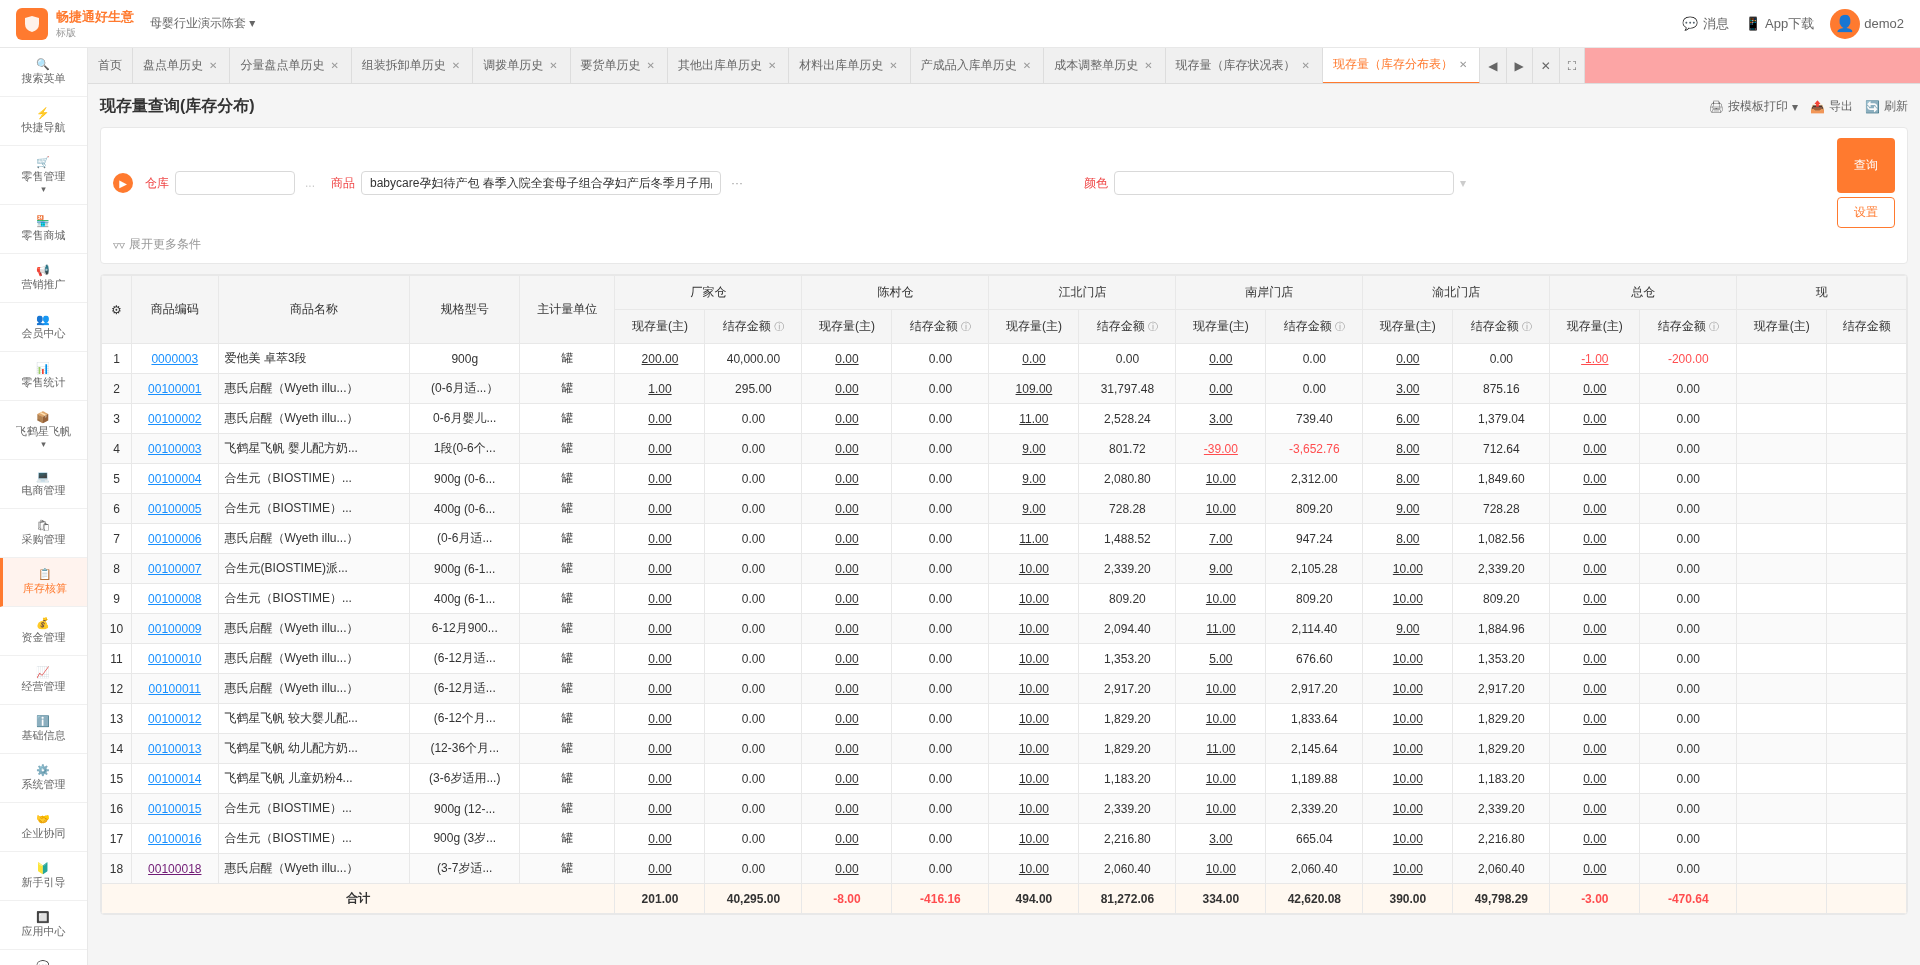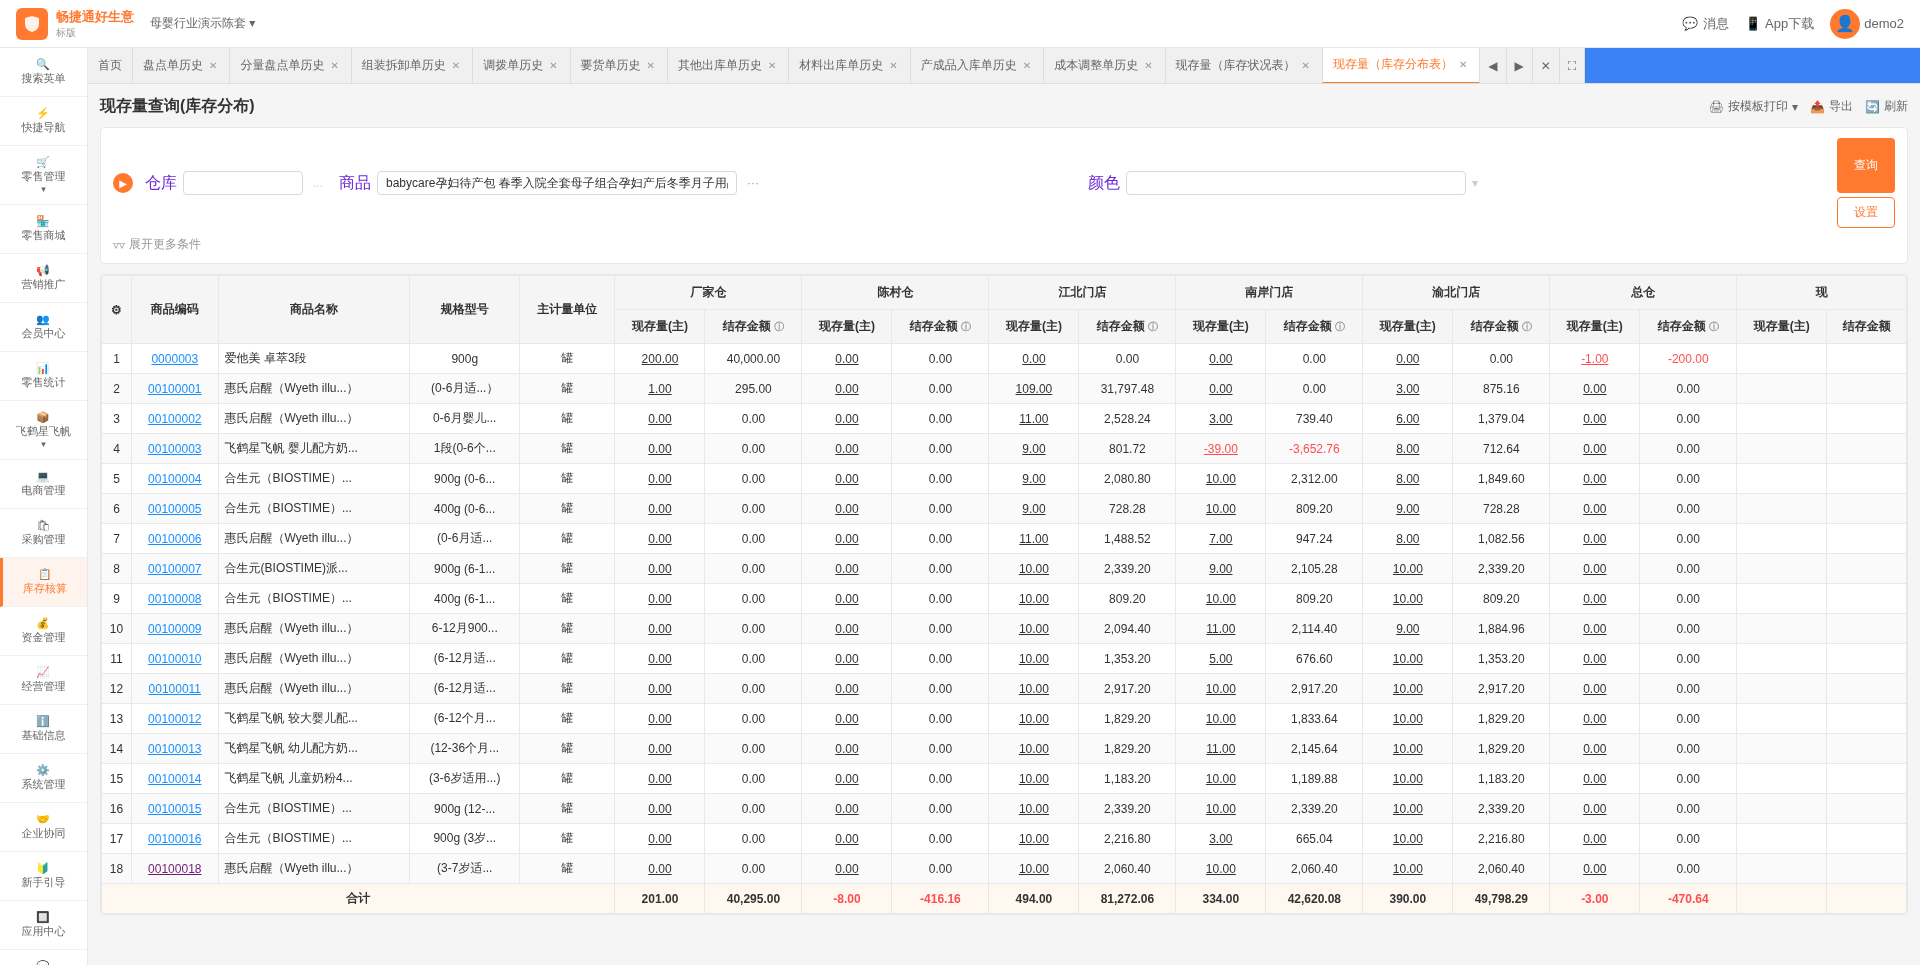--- a/index.html
+++ b/index.html
@@ -90,21 +90,21 @@
       border-left: 3px solid #ff7a2f;
     }
 
     
     .tab-bar {
       position: fixed;
       top: 48px;
       left: 88px;
       right: 0;
       height: 36px;
-      background: #3b82f6;
+      background: #fca5a5;
       display: flex;
       align-items: center;
       overflow: hidden;
       z-index: 98;
       border-bottom: 1px solid #ddd;
       text-align: center;
     }
     .tab-item {
       height: 36px;
       padding: 0 10px;
@@ -208,23 +208,23 @@
       color: white;
       font-size: 10px;
     }
     .search-field {
       display: flex;
       align-items: center;
       gap: 6px;
       flex: 1;
     }
     .search-label {
-      color: #6d28d9;
+      color: #ef4444;
       white-space: nowrap;
-      font-size: 16px;
+      font-size: 12px;
     }
     .search-input {
       border: 1px solid #d9d9d9;
       border-radius: 4px;
       padding: 4px 8px;
       font-size: 12px;
       flex: 1;
       min-width: 80px;
       outline: none;
     }
@@ -280,21 +280,21 @@
       width: 100%;
       border-collapse: collapse;
       font-size: 12px;
       min-width: 1400px;
     }
     .data-table th {
       background: #f5f5f5;
       border: 1px solid #e8e8e8;
       padding: 8px 6px;
       text-align: center;
-      font-weight: bold;
+      font-weight: normal;
       color: #333;
       white-space: nowrap;
     }
     .data-table td {
       border: 1px solid #e8e8e8;
       padding: 6px 6px;
       text-align: center;
       white-space: nowrap;
       color: #333;
     }

